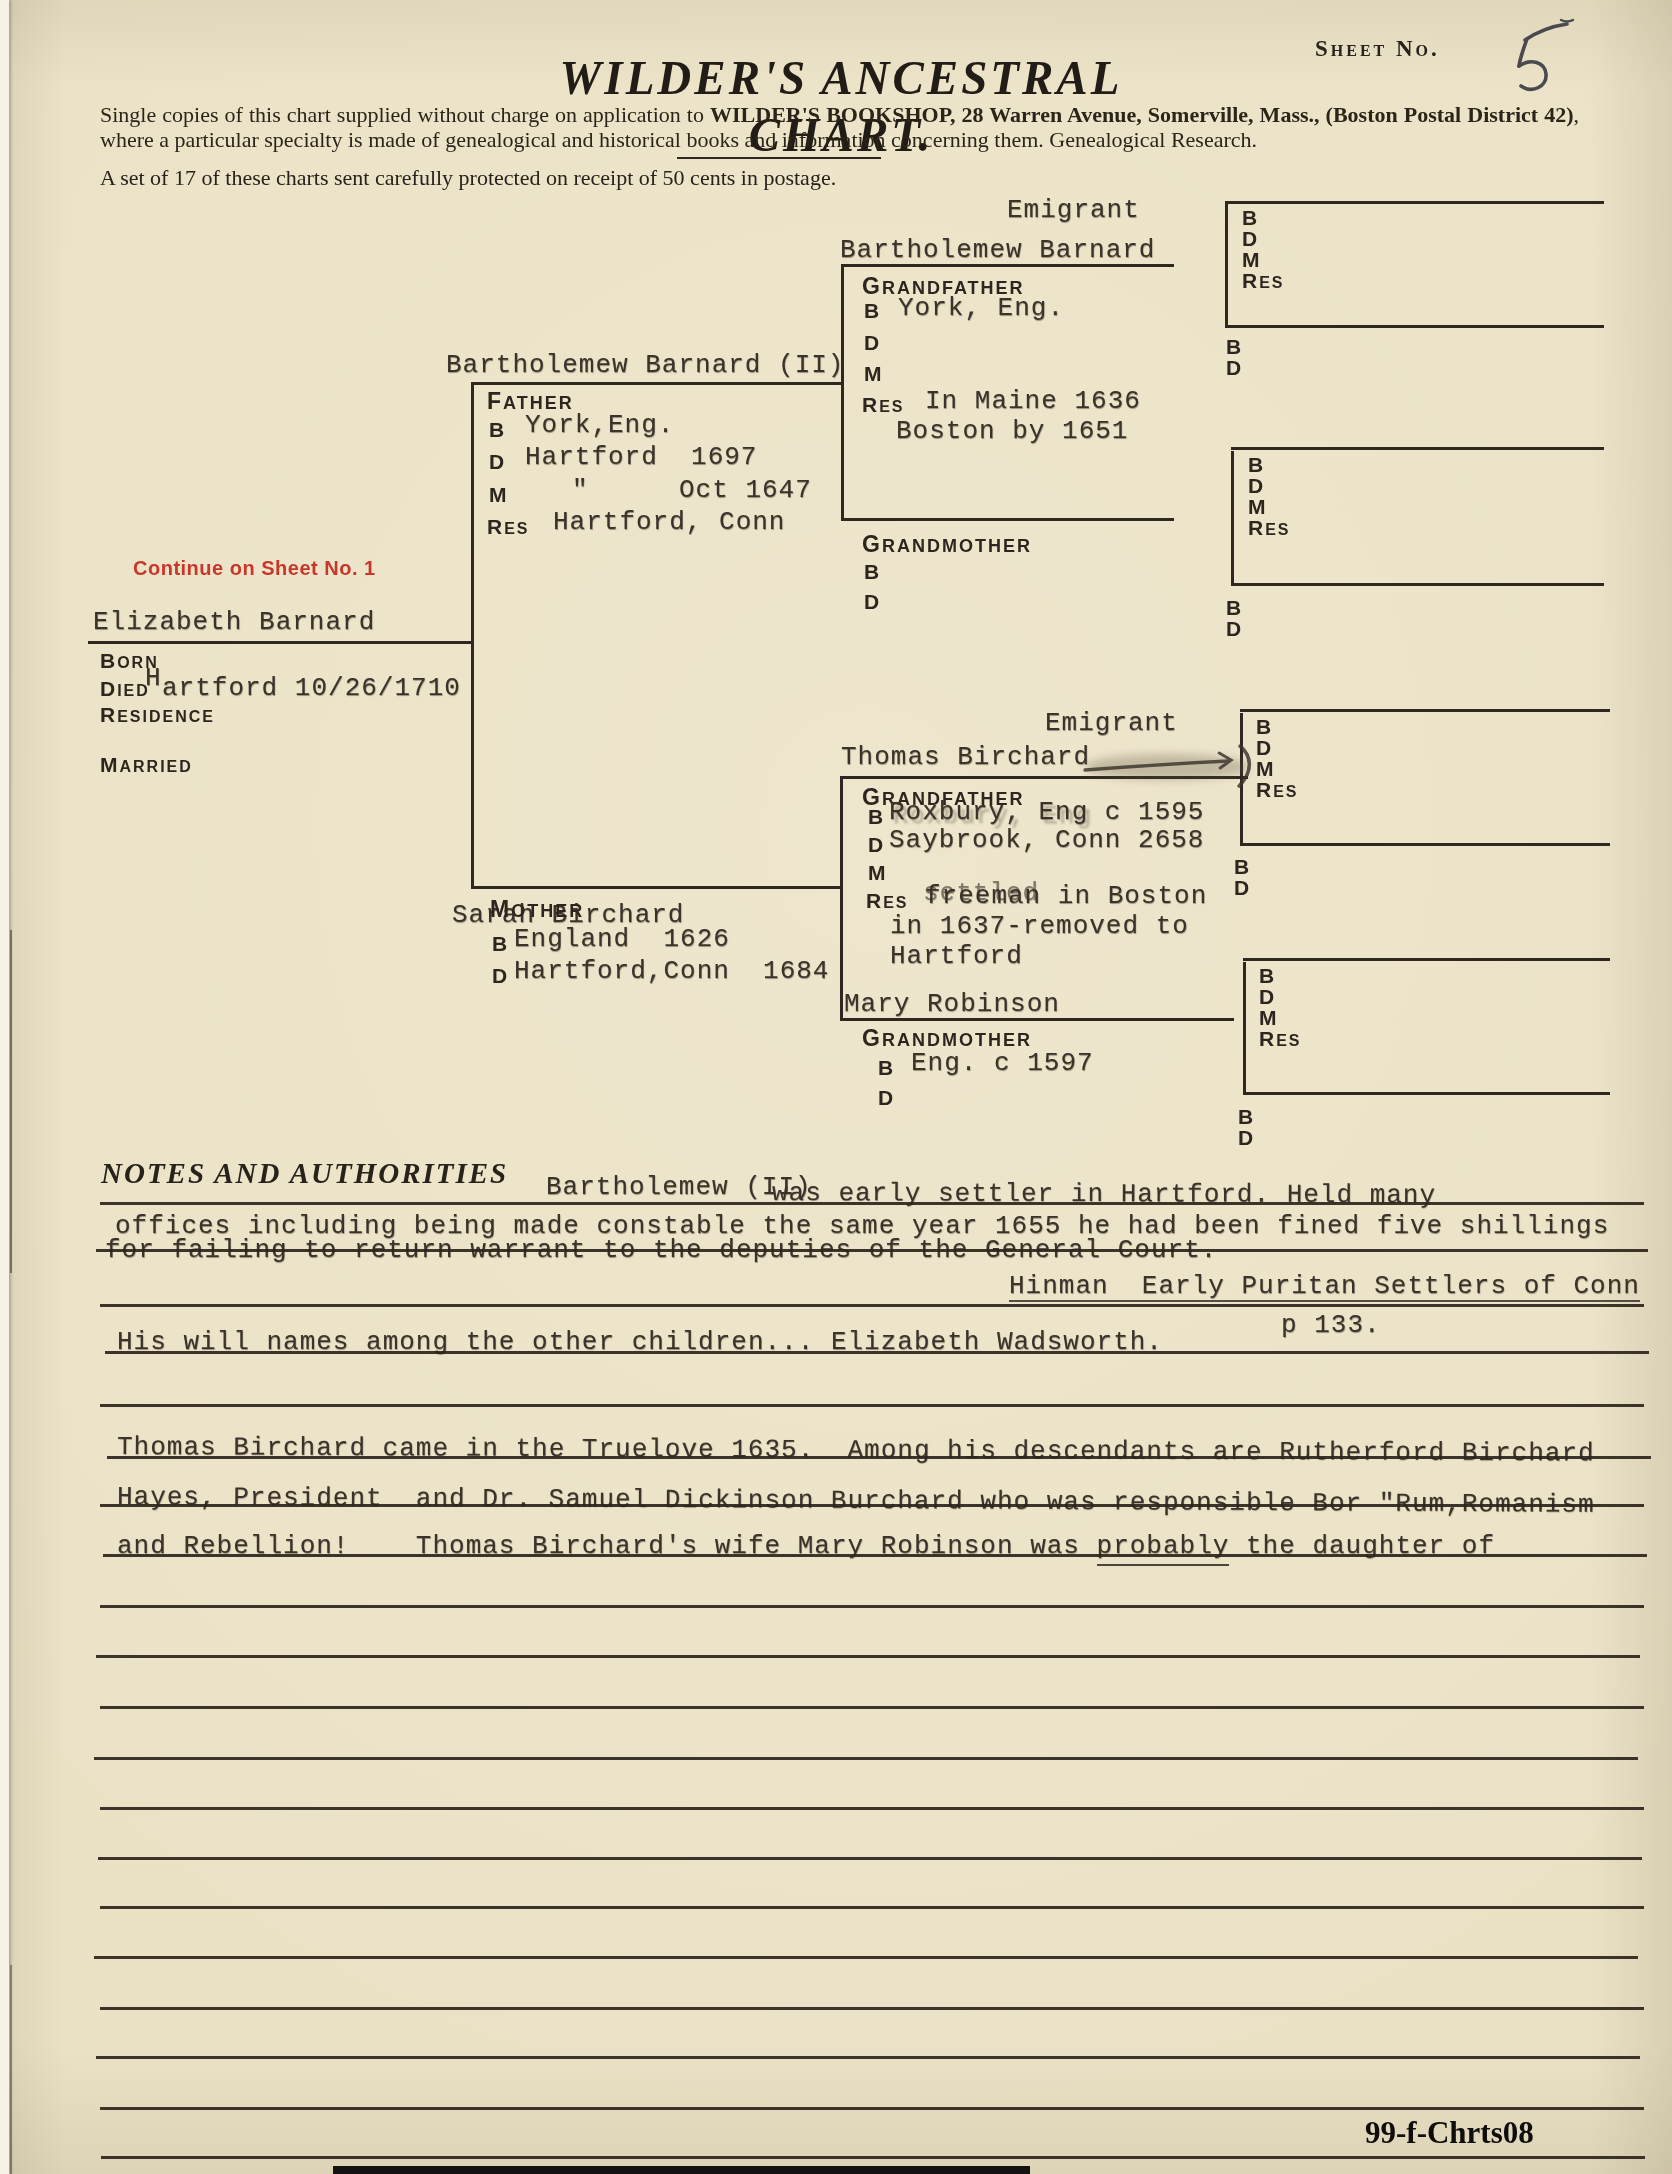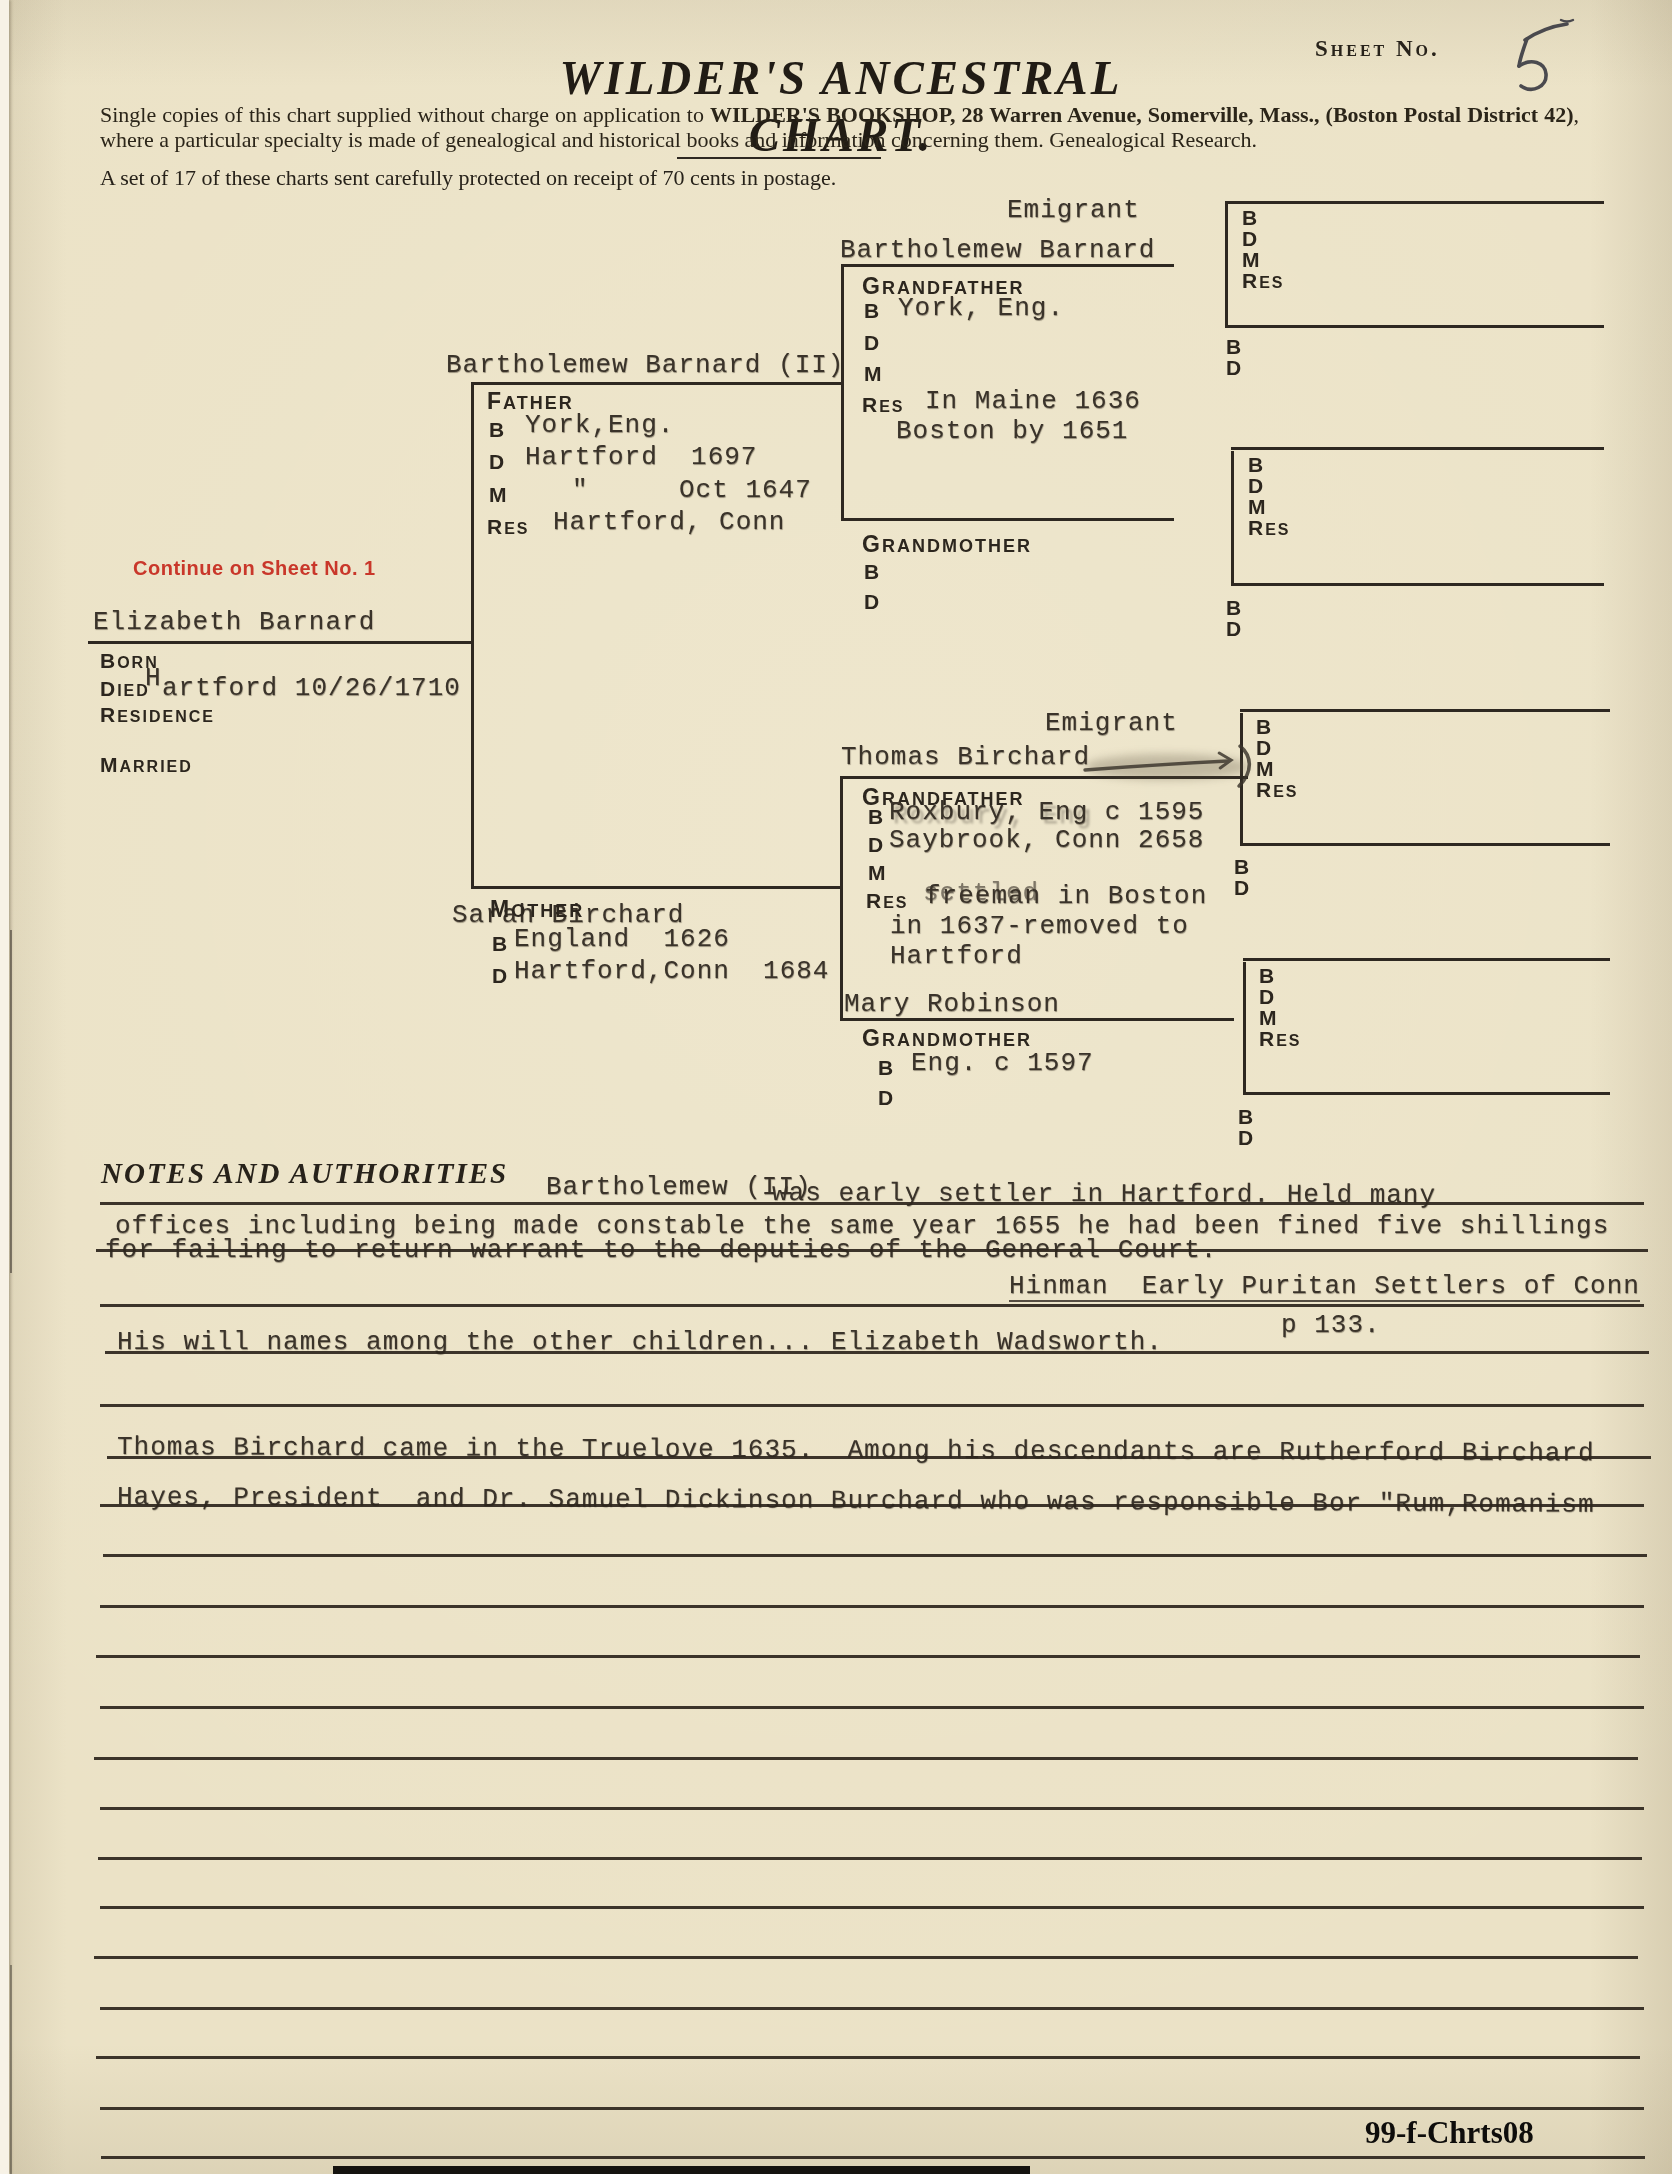--- a/index.html
+++ b/index.html
@@ -71,21 +71,21 @@
   </svg>
 
   <div class="abs title" style="left:478px; top:52px; width:726px; text-align:center;">WILDER'S ANCESTRAL CHART.</div>
 
   <div class="abs intro" style="left:100px; top:102px; width:1479px;">
     <span>Single copies of this chart supplied without charge on application to </span><span style="font-weight:bold;">WILDER'S BOOKSHOP, 28 Warren Avenue, Somerville, Mass., (Boston Postal District 42)</span><span>, where a particular specialty is made of genealogical and historical books and information concerning them.  Genealogical Research.</span>
   </div>
 
   <div class="hl" style="left:677px; top:157px; width:204px; height:2px;"></div>
 
-  <div class="abs print" style="left:100px; top:165px; font-size:22px;">A set of 17 of these charts sent carefully protected on receipt of 70 cents in postage.</div>
+  <div class="abs print" style="left:100px; top:165px; font-size:22px;">A set of 17 of these charts sent carefully protected on receipt of 50 cents in postage.</div>
 
   <div class="hl" style="left:841px; top:264px; width:333px;"></div>
   <div class="vl" style="left:841px; top:264px; height:257px;"></div>
   <div class="hl" style="left:841px; top:518px; width:333px;"></div>
 
   <div class="hl" style="left:471px; top:382px; width:373px;"></div>
   <div class="vl" style="left:471px; top:382px; height:506px;"></div>
   <div class="hl" style="left:88px; top:641px; width:385px;"></div>
   <div class="hl" style="left:471px; top:886px; width:372px;"></div>
 
@@ -229,20 +229,21 @@
   <div class="abs type" style="left:546px; top:1174px;">Bartholemew (II)</div>
   <div class="abs type" style="left:772px; top:1180px; transform:rotate(0.2deg); transform-origin:left;">was early settler in Hartford. Held many</div>
   <div class="abs type" style="left:115px; top:1213px;">offices including being made constable the same year 1655 he had been fined five shillings</div>
   <div class="abs type struck-center" style="left:105px; top:1237px;">for failing to return warrant to the deputies of the General Court.</div>
   <div class="abs type citeu" style="left:1009px; top:1273px;text-align:center;">Hinman  Early Puritan Settlers of Conn</div>
   <div class="abs type" style="left:1281px; top:1312px;">p 133.</div>
   <div class="abs type" style="left:117px; top:1329px;">His will names among the other children... Elizabeth Wadsworth.</div>
 
   <div class="abs type" style="left:117px; top:1434px; transform:rotate(0.25deg); transform-origin:left;">Thomas Birchard came in the Truelove 1635.  Among his descendants are Rutherford Birchard</div>
   <div class="abs type" style="left:117px; top:1484px; transform:rotate(0.3deg); transform-origin:left;">Hayes, President  and Dr. Samuel Dickinson Burchard who was responsible Bor "Rum,Romanism</div>
+  <div class="abs type" style="left:117px; top:1533px;"><span>and Rebellion!    Thomas Birchard's wife Mary Robinson was </span><span class="dblu">probably</span><span> the daughter of</span></div>
 
   <div class="rl" style="top:1202px;"></div>
   <div class="rl" style="top:1249px; left:96px; width:1552px;"></div>
   <div class="rl" style="top:1304px;"></div>
   <div class="rl" style="top:1351px; left:105px;"></div>
   <div class="rl" style="top:1404px;"></div>
   <div class="rl" style="top:1456px; left:107px;"></div>
   <div class="rl" style="top:1504px;"></div>
   <div class="rl" style="top:1554px; left:103px;"></div>
   <div class="rl" style="top:1605px;"></div>

